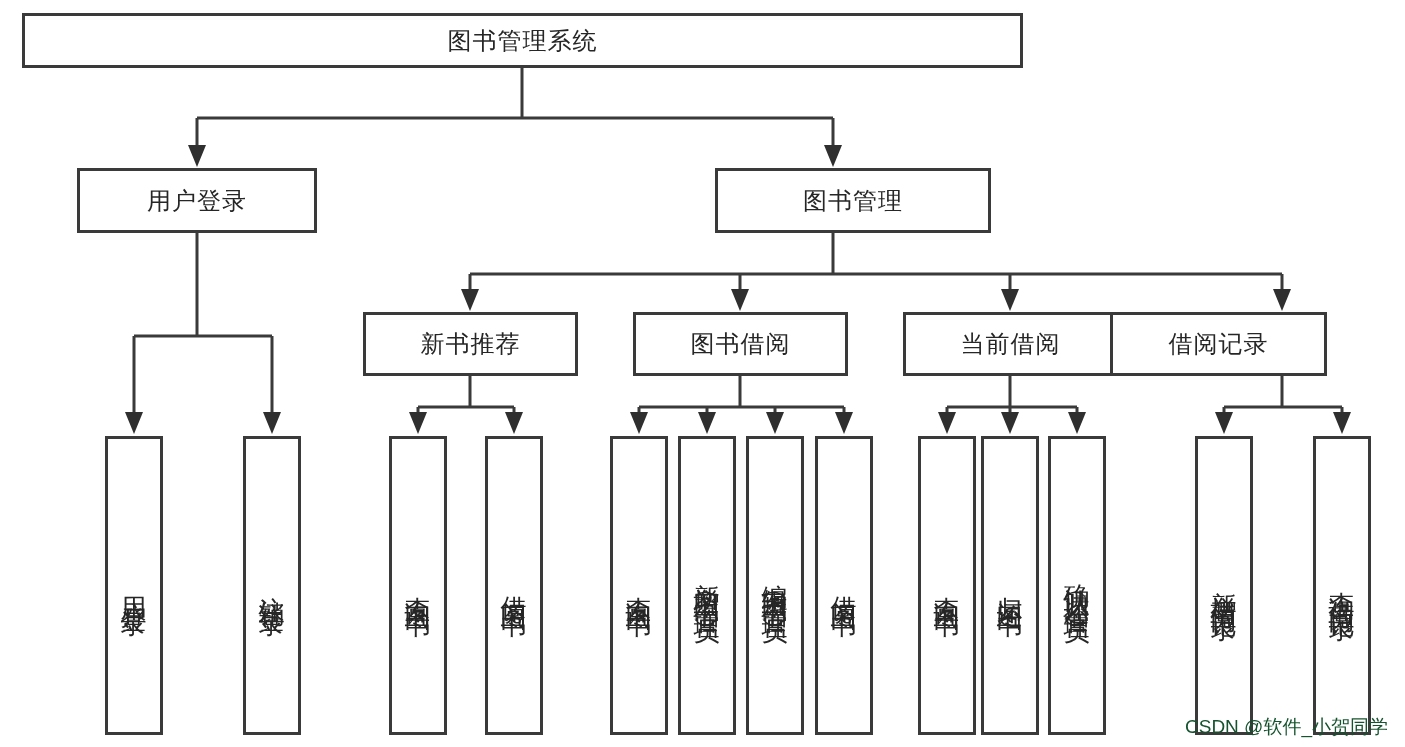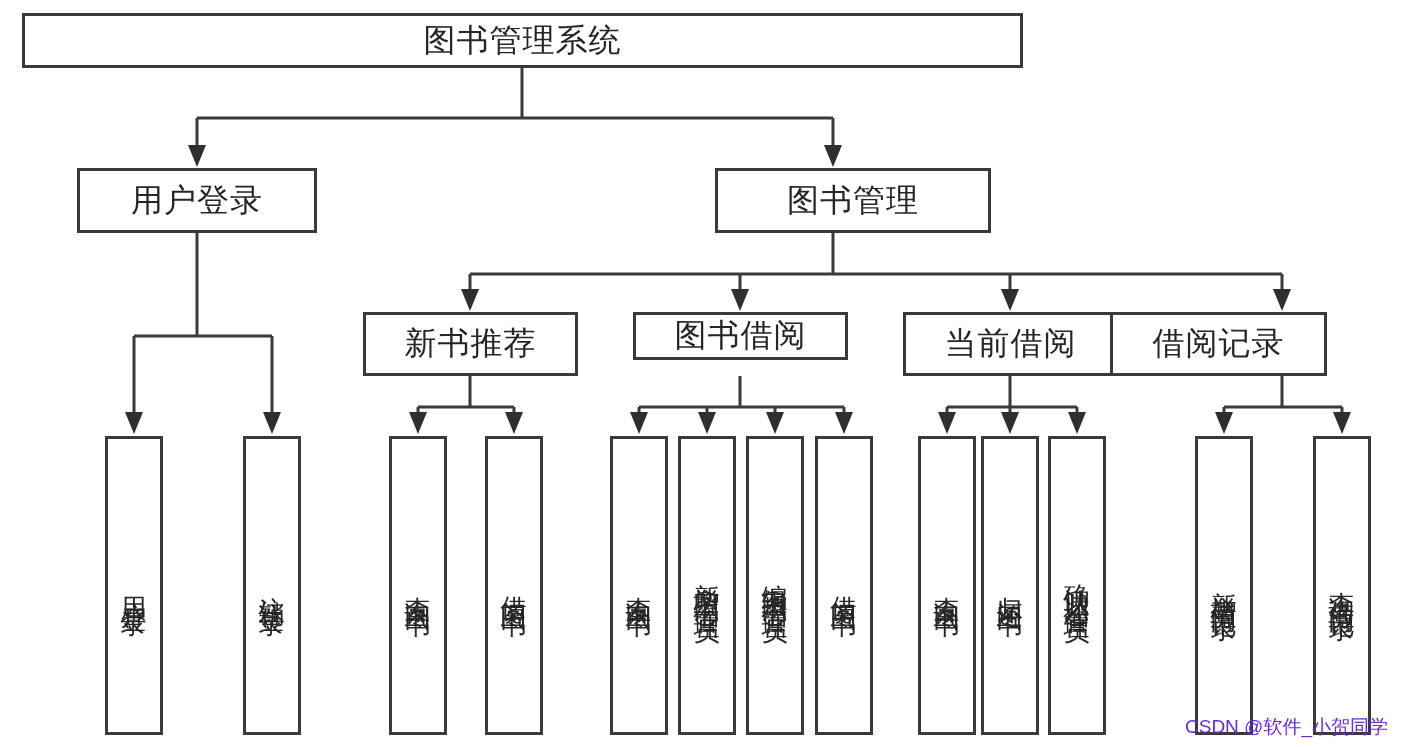--- a/index.html
+++ b/index.html
@@ -26,21 +26,21 @@
   .node {
     position: absolute;
     box-sizing: border-box;
     border: 3px solid #3a3a3a;
     background: #ffffff;
     color: #262626;
     display: flex;
     align-items: center;
     justify-content: center;
     z-index: 2;
-    font-size: 32px;
+    font-size: 24px;
     letter-spacing: 1px;
     white-space: nowrap;
   }
   .leaf {
     position: absolute;
     box-sizing: border-box;
     border: 3px solid #3a3a3a;
     background: #ffffff;
     color: #262626;
     z-index: 2;
@@ -54,21 +54,21 @@
     font-size: 26px;
     letter-spacing: 5px;
     padding: 4px 0;
     overflow: hidden;
   }
   
   .n-root  { left: 22px;   top: 13px;  width: 1001px; height: 55px; }
   .n-login { left: 77px;   top: 168px; width: 240px;  height: 65px; }
   .n-mgmt  { left: 715px;  top: 168px; width: 276px;  height: 65px; }
   .n-rec   { left: 363px;  top: 312px; width: 215px;  height: 64px; justify-content: center; }
-  .n-bor   { left: 633px;  top: 312px; width: 215px;  height: 48px; }
+  .n-bor   { left: 633px;  top: 312px; width: 215px;  height: 64px; }
   .n-cur   { left: 903px;  top: 312px; width: 215px;  height: 64px; }
   .n-his   { left: 1110px; top: 312px; width: 217px;  height: 64px; }
   
   .l-1  { left: 105px;  }
   .l-2  { left: 243px;  }
   .l-3  { left: 389px;  }
   .l-4  { left: 485px;  }
   .l-5  { left: 610px;  }
   .l-6  { left: 678px;  }
   .l-7  { left: 746px;  }
@@ -76,21 +76,21 @@
   .l-9  { left: 918px;  }
   .l-10 { left: 981px;  }
   .l-11 { left: 1048px; }
   .l-12 { left: 1195px; }
   .l-13 { left: 1313px; }
   .watermark {
     position: absolute;
     left: 1185px;
     top: 714px;
     z-index: 3;
-    color: #6d28d9;
+    color: #14532d;
     font-size: 19px;
     white-space: nowrap;
   }
 </style>
 </head>
 <body>
 
 <div class="canvas">
 
   <svg class="connectors" viewBox="0 0 1405 747" xmlns="http://www.w3.org/2000/svg">

